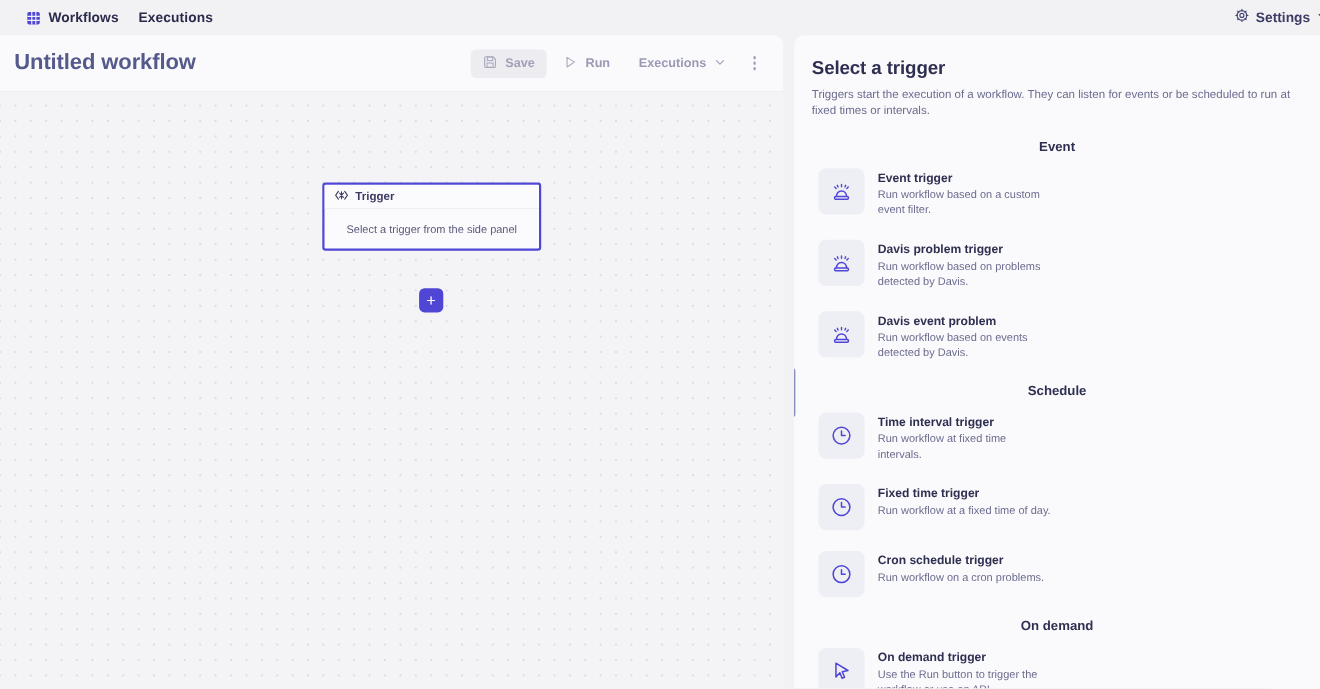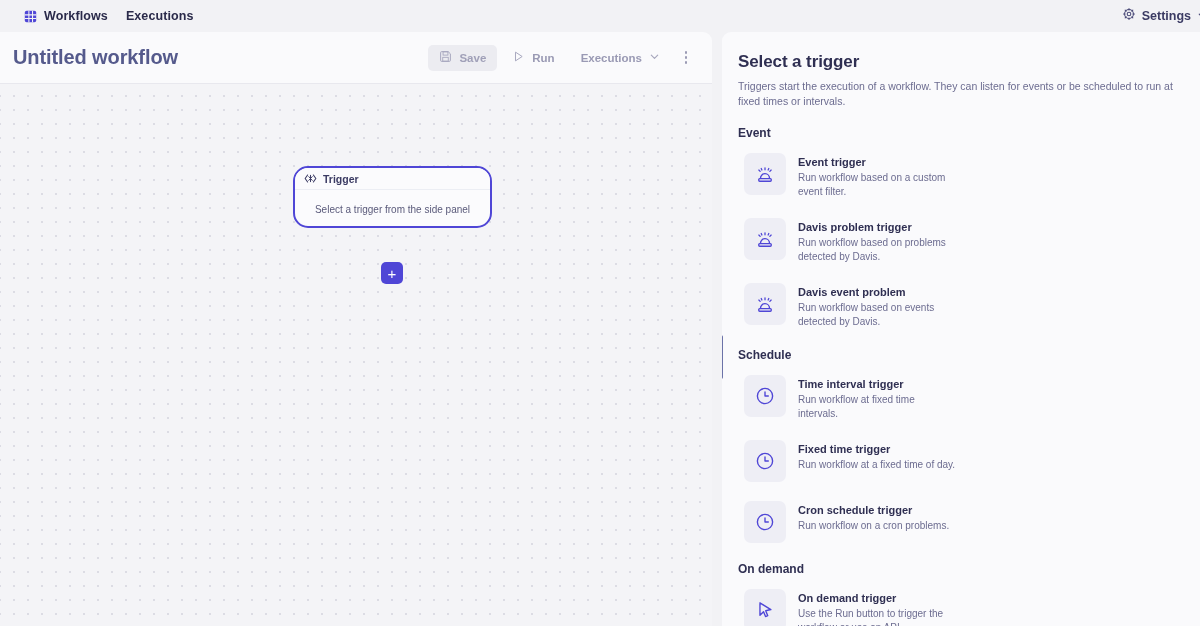--- a/index.html
+++ b/index.html
@@ -72,21 +72,21 @@
     background-color: #f4f4f7;
     background-image: radial-gradient(#dcdce4 1.1px, transparent 1.2px);
     background-size: 14px 14px;
     background-position: 7px 5px;
   }
   .node {
     position: absolute; left: 293px; top: 82px;
     width: 199px; height: 62px;
     background: #fbfbfd;
     border: 2px solid #4f46d6;
-    border-radius: 15px;
+    border-radius: 3px;
     overflow: hidden;
   }
   .node-header {
     height: 22px; display: flex; align-items: center; gap: 6px;
     padding: 0 9px; background: #fbfbfd;
     border-bottom: 1px solid #eceef4;
   }
   .node-header-title { font-size: 10.5px; font-weight: 700; color: #3b3b63; }
   .node-body {
     height: 38px; display: flex; align-items: center; justify-content: center;
@@ -121,20 +121,21 @@
     font-size: 17px; font-weight: 700; color: #2f2f52;
     letter-spacing: -.1px; margin-bottom: 7px;
   }
   .panel-desc {
     font-size: 10.5px; color: #6c6c90; line-height: 1.45;
     max-width: 452px; margin-bottom: 17px;
   }
   .group-title {
     font-size: 12px; font-weight: 700; color: #2f2f52;
     margin: 0 0 7px 0;
+    text-align: center;
   }
   .group + .group { margin-top: 13px; }
   .trigger-row {
     display: flex; align-items: flex-start; gap: 12px;
     padding: 6px 0 6px 6px; border-radius: 6px; cursor: pointer;
     margin-bottom: 7px;
   }
   .trigger-icon-box {
     flex: 0 0 auto; width: 42px; height: 42px; border-radius: 7px;
     background: #eeeef5; display: flex; align-items: center; justify-content: center;

